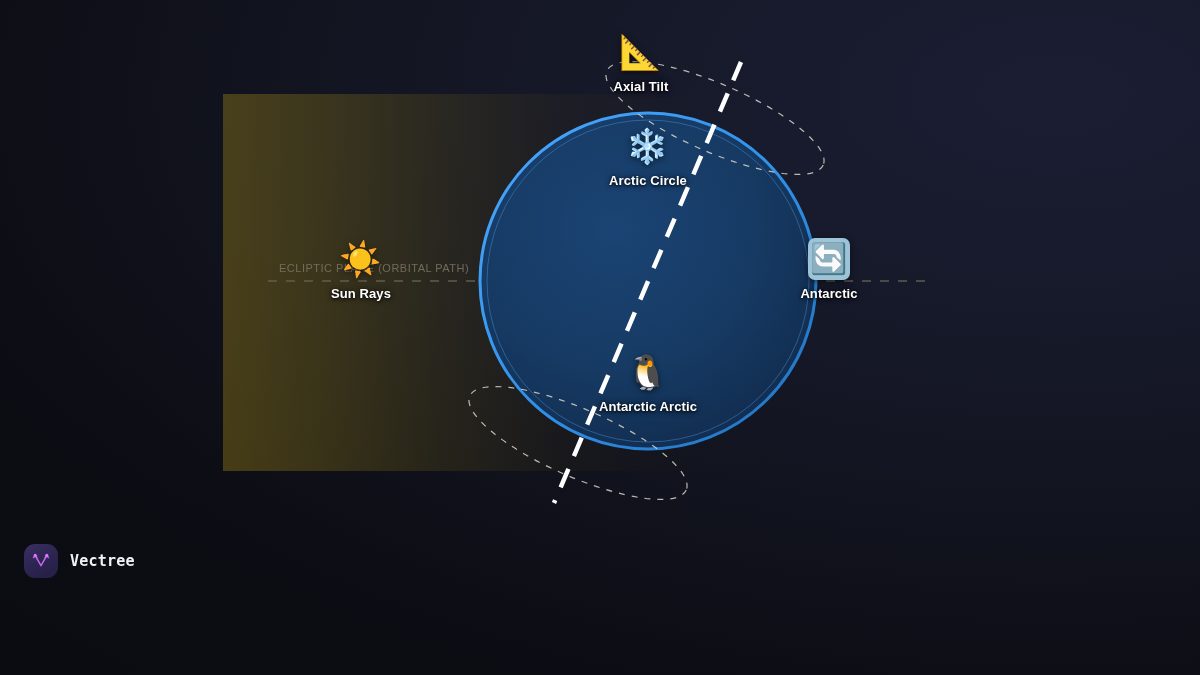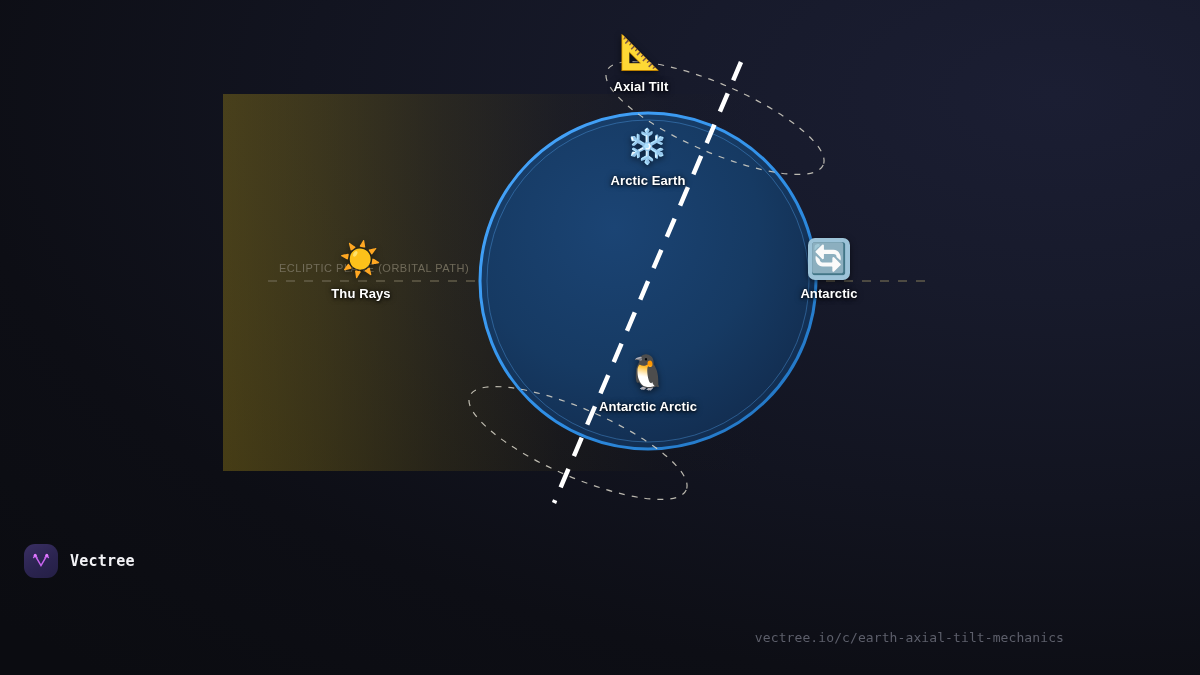--- a/index.html
+++ b/index.html
@@ -174,26 +174,26 @@
 
     <div class="ecliptic-text">ECLIPTIC PLANE (ORBITAL PATH)</div>
 
     <div class="node" style="left:641px; top:63px;">
       <div class="glyph">📐</div>
       <div class="caption">Axial Tilt</div>
     </div>
 
     <div class="node" style="left:648px; top:157px;">
       <div class="glyph">❄️</div>
-      <div class="caption">Arctic Earth</div>
+      <div class="caption">Arctic Circle</div>
     </div>
 
     <div class="node" style="left:361px; top:270px;">
       <div class="glyph">☀️</div>
-      <div class="caption">Thu Rays</div>
+      <div class="caption">Sun Rays</div>
     </div>
 
     <div class="node" style="left:829px; top:270px;">
       <div class="glyph">
         <span class="tile">🔄</span>
       </div>
       <div class="caption">Antarctic</div>
     </div>
 
     <div class="node" style="left:648px; top:383px;">
@@ -216,17 +216,16 @@
             <path d="M15.8 4.6 L17.4 6.4"></path>
           </g>
           <circle cx="4.2" cy="4.3" r="1.5" fill="#e07bff"></circle>
           <circle cx="15.8" cy="4.3" r="1.5" fill="#e07bff"></circle>
         </svg>
       </div>
       <div class="brand-name">Vectree</div>
     </div>
 
 
-    <div class="url">vectree.io/c/earth-axial-tilt-mechanics</div>
 
   </div>
 
 </div>
 
 </body></html>

